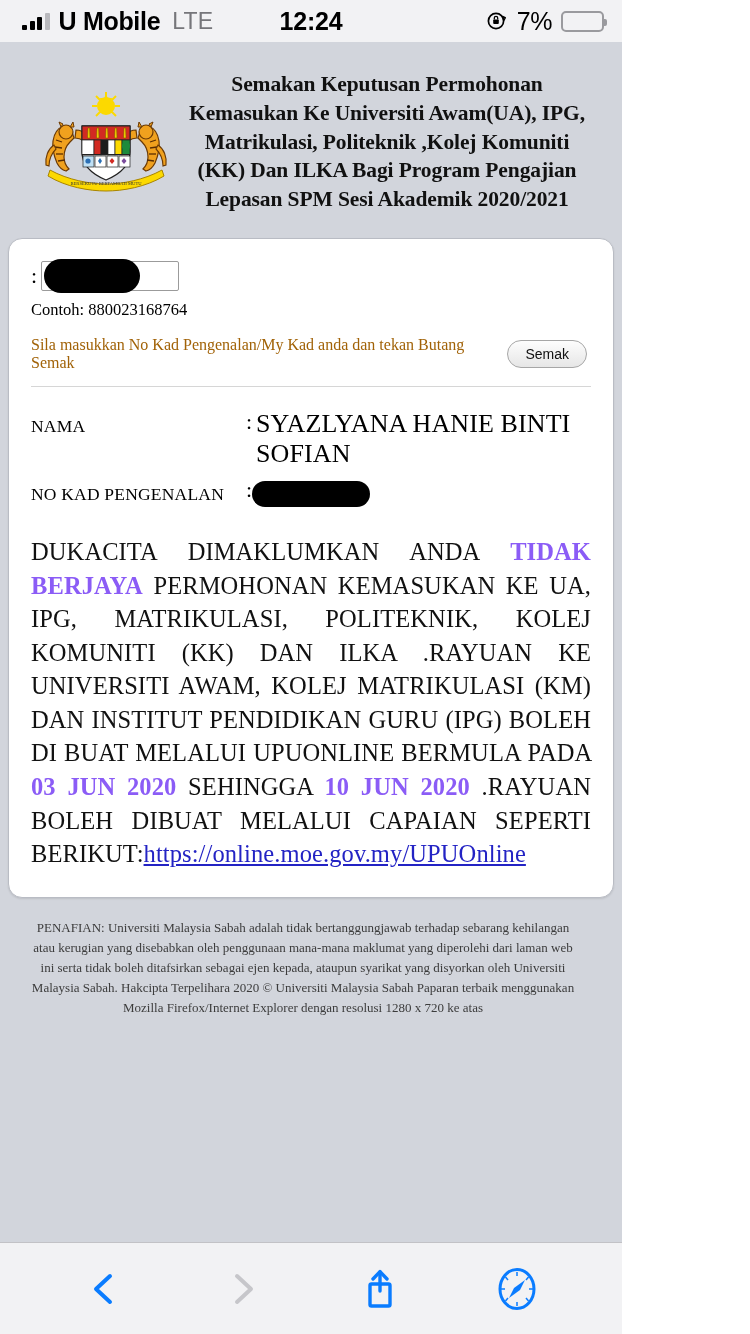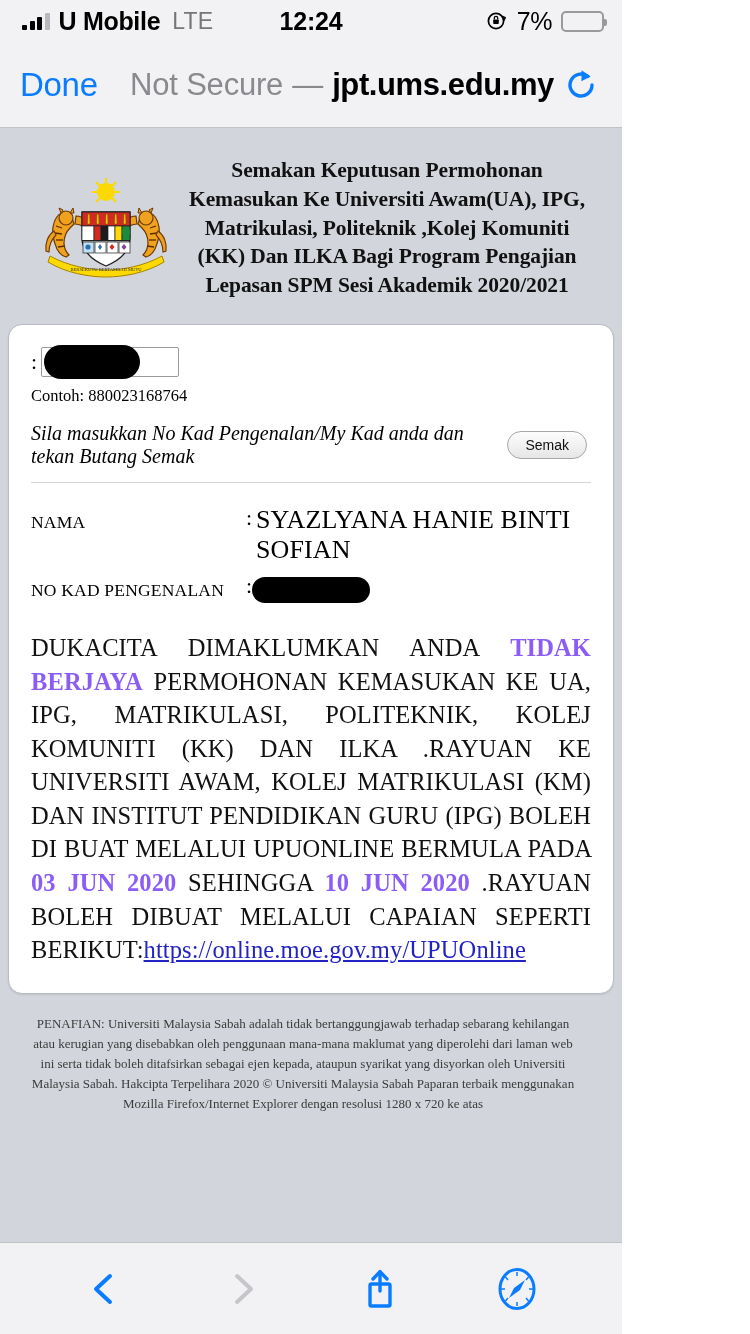--- a/index.html
+++ b/index.html
@@ -266,23 +266,22 @@
 
   .instr-row {
     display: flex;
     align-items: center;
     justify-content: space-between;
     margin-top: 16px;
     padding-right: 4px;
   }
   .instr-text {
     font-family: "Liberation Serif", serif;
-    font-size: 20px;
-    color: #000000;
-    font-style: italic;
+    font-size: 16px;
+    color: #a16207;
   }
   .semak-btn {
     font-family: "Liberation Sans", sans-serif;
     font-size: 14px;
     color: #111;
     background: linear-gradient(#fdfdfd, #e6e6e6);
     border: 1px solid #a6a6a6;
     border-radius: 14px;
     padding: 5px 17px;
     cursor: pointer;
@@ -405,34 +404,20 @@
           <rect x="7.2" y="9.4" width="5.6" height="4.6" rx="0.9" fill="#000"></rect>
           <path d="M8.3 9.4 v-1.3 a1.7 1.7 0 0 1 3.4 0 v1.3" fill="none" stroke="#000" stroke-width="1.3"></path>
           <path d="M16.6 6.6 l2.6 1.1 -1.3 2.4" fill="none" stroke="#000" stroke-width="1.7" stroke-linecap="round" stroke-linejoin="round"></path>
         </svg>
       </span>
       <span class="batt-pct">7%</span>
       <span class="battery"><span class="fill"></span></span>
     </div>
   </div>
 
-  <div class="browser-bar">
-    <span class="done-btn">Done</span>
-    <div class="addr-wrap">
-      <span class="not-secure">Not Secure</span>
-      <span class="dash">—</span>
-      <span class="host">jpt.ums.edu.my</span>
-    </div>
-    <span class="reload-btn">
-      <svg width="38" height="38" viewBox="0 0 38 38">
-        <path d="M30 19a11 11 0 1 1-4.2-8.65" fill="none" stroke="#0a7cff" stroke-width="3.4" stroke-linecap="round"></path>
-        <path d="M19.6 4.2 L28.6 10.4 L19.4 15.2 Z" fill="#0a7cff"></path>
-      </svg>
-    </span>
-  </div>
 
   <div class="page">
 
     <div class="site-header">
       <span class="crest">
         <svg width="148" height="104" viewBox="0 0 148 104">
 
           <circle cx="74" cy="16" r="9" fill="#fcd900"></circle>
           <g fill="#fcd900">
             <path d="M74 3 l1.6 5 5.2 0 -4.2 3.1 1.6 5 -4.2-3.1 -4.2 3.1 1.6-5 -4.2-3.1 5.2 0z"></path>

